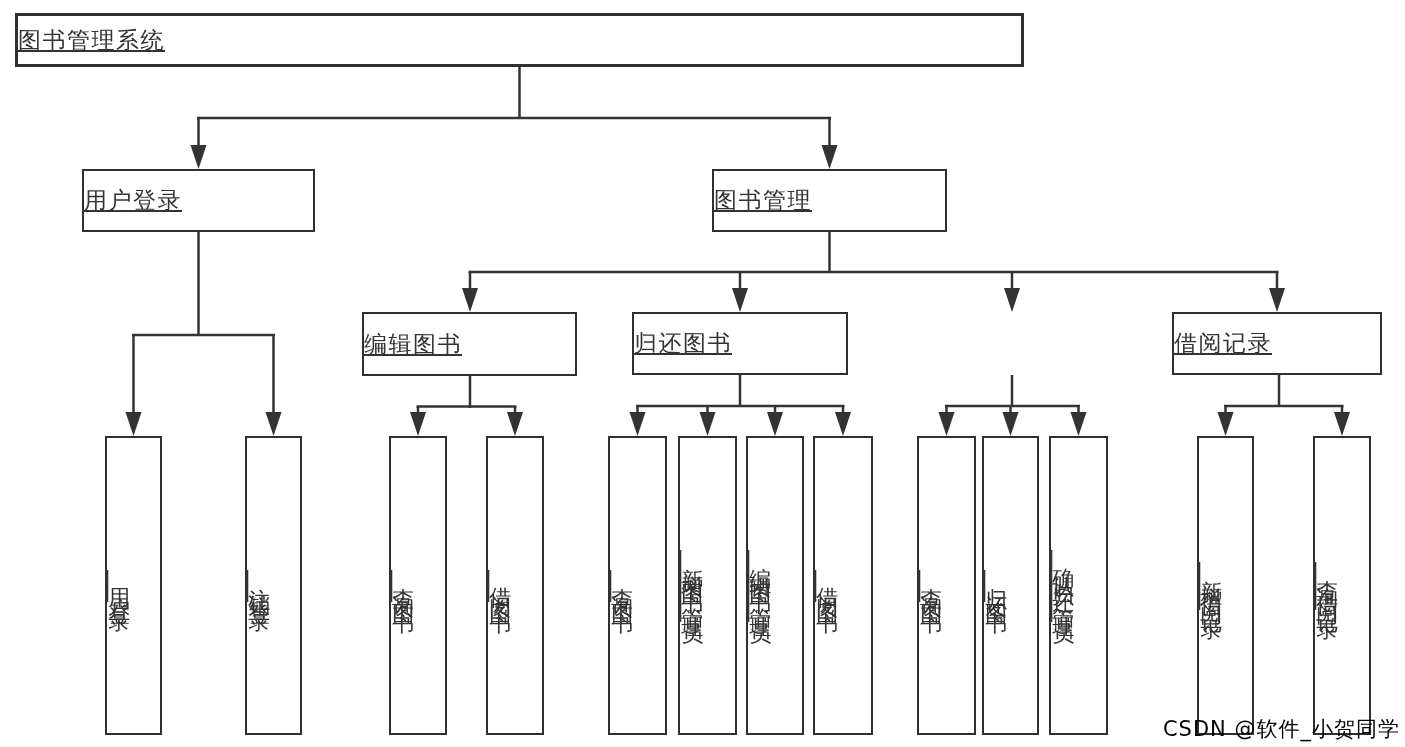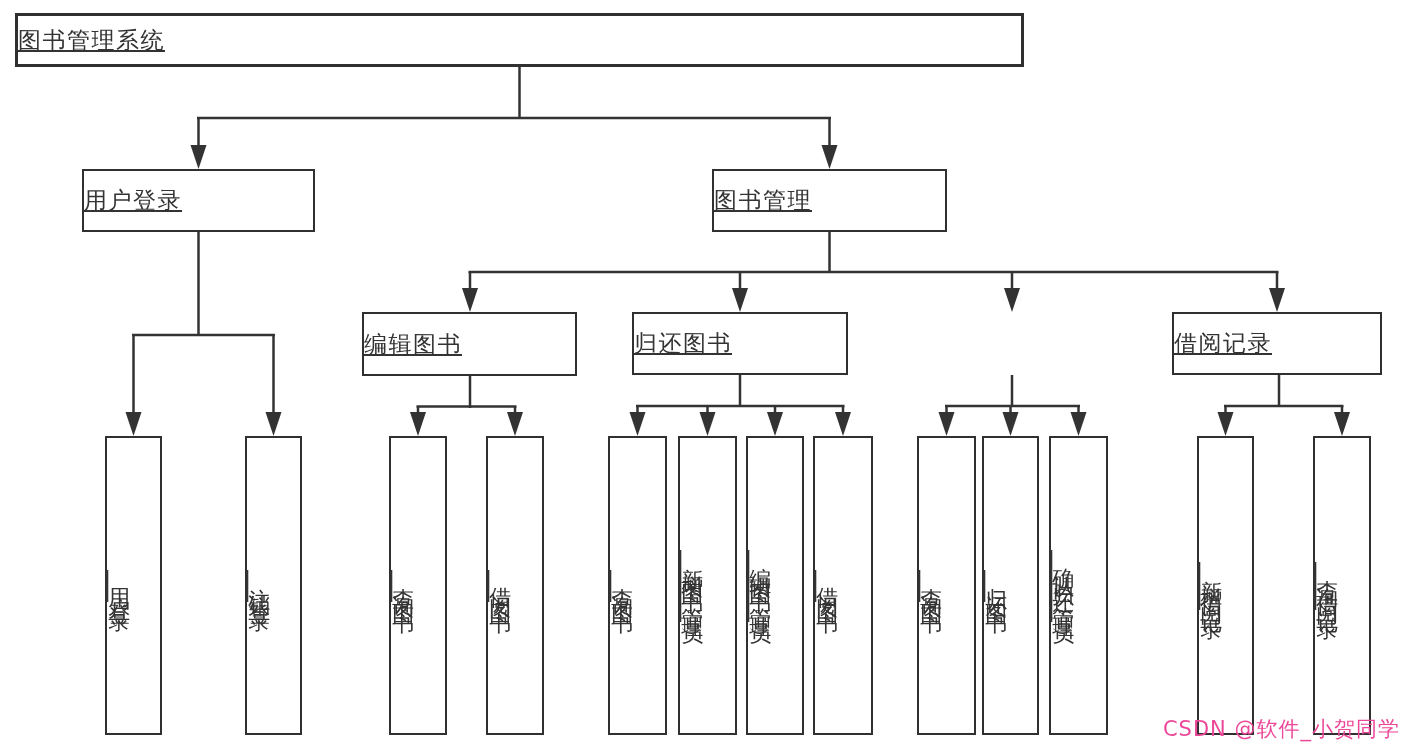--- a/index.html
+++ b/index.html
@@ -13,21 +13,21 @@
     border:2.5px solid #303030; display:flex; align-items:center; justify-content:flex-start;text-decoration:underline;
   }
   .root-box { border-width:3px; }
   .hbox span { font-size:23px; letter-spacing:1.5px; white-space:nowrap; }
   .vbox span {
     writing-mode:vertical-rl; text-orientation:mixed;
     font-size:22px; letter-spacing:8px; line-height:1.15; white-space:nowrap;
   }
   .watermark {
     position:absolute; right:5px; bottom:4px; font-size:21px;
-    color:#ec4899; letter-spacing:1px; white-space:nowrap;
+    color:#000000; letter-spacing:1px; white-space:nowrap;
   }
 </style>
 </head>
 <body>
 
 <div class="canvas">
 
   <svg class="connectors" width="1405" height="747" viewBox="0 0 1405 747" stroke="#333333" fill="#333333" stroke-width="2.5">
 
     <line x1="519.5" y1="67" x2="519.5" y2="118"></line>

